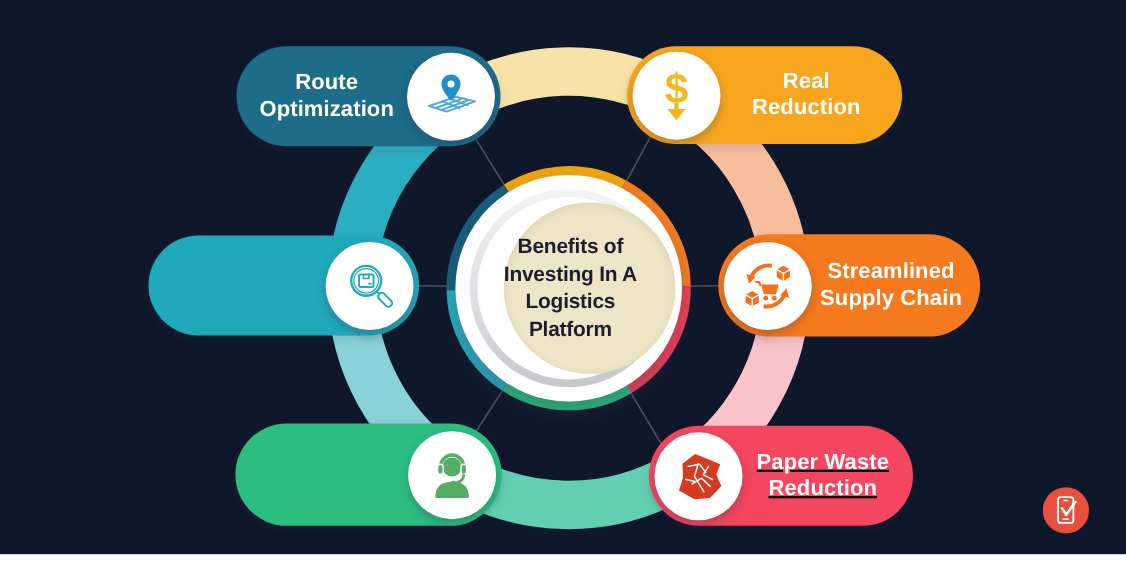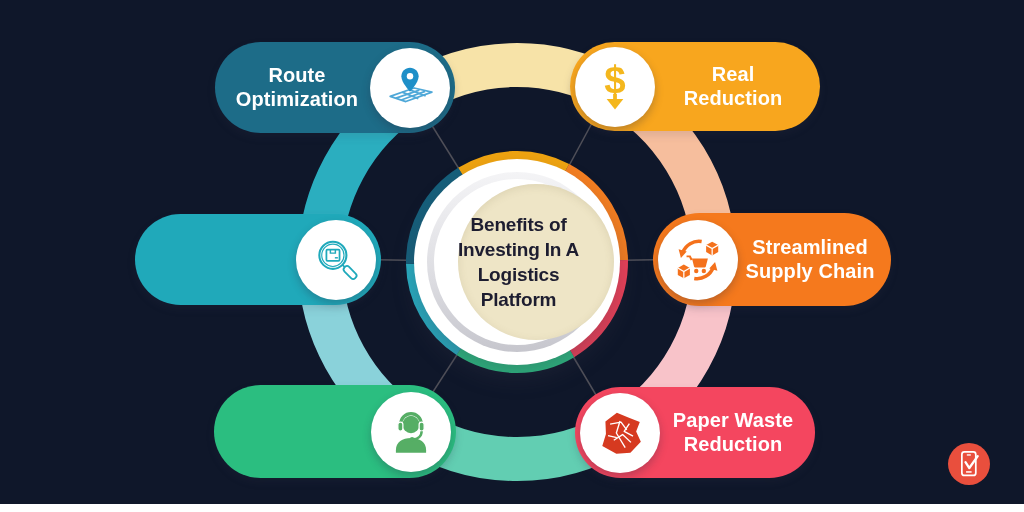--- a/index.html
+++ b/index.html
@@ -8,21 +8,21 @@
   .decor{position:absolute;left:0;top:0;width:1024px;height:512px;}
 
   
   .pill{position:absolute;border-radius:999px;display:flex;align-items:center;justify-content:center;
         box-shadow:0 4px 9px rgba(60,60,85,.13);}
   .p0{left:215px;top:42px;width:240px;height:91px;}
   .p1{left:570px;top:42px;width:250px;height:89px;}
   .p2{left:135px;top:214px;width:246px;height:91px;}
   .p3{left:653px;top:213px;width:238px;height:93px;}
   .p4{left:214px;top:385px;width:242px;height:93px;}
-  .p5{left:575px;top:387px;width:240px;height:91px;}
+  .p5{left:590px;top:387px;width:240px;height:91px;text-decoration:underline;}
   .pill-label{white-space:pre-line;color:#fff;font-weight:bold;font-size:20px;line-height:1.16;
               text-align:center;letter-spacing:.1px;}
   .icon-right .pill-label{padding:0 88px 0 12px;}
   .icon-left  .pill-label{padding:0 12px 0 88px;}
   .badge{position:absolute;top:50%;transform:translateY(-50%);width:80px;height:80px;border-radius:50%;
          background:#fff;display:flex;align-items:center;justify-content:center;
          box-shadow:0 4px 9px rgba(40,40,60,.28);}
   .badge.right{right:5px;} .badge.left{left:5px;}
 
   

